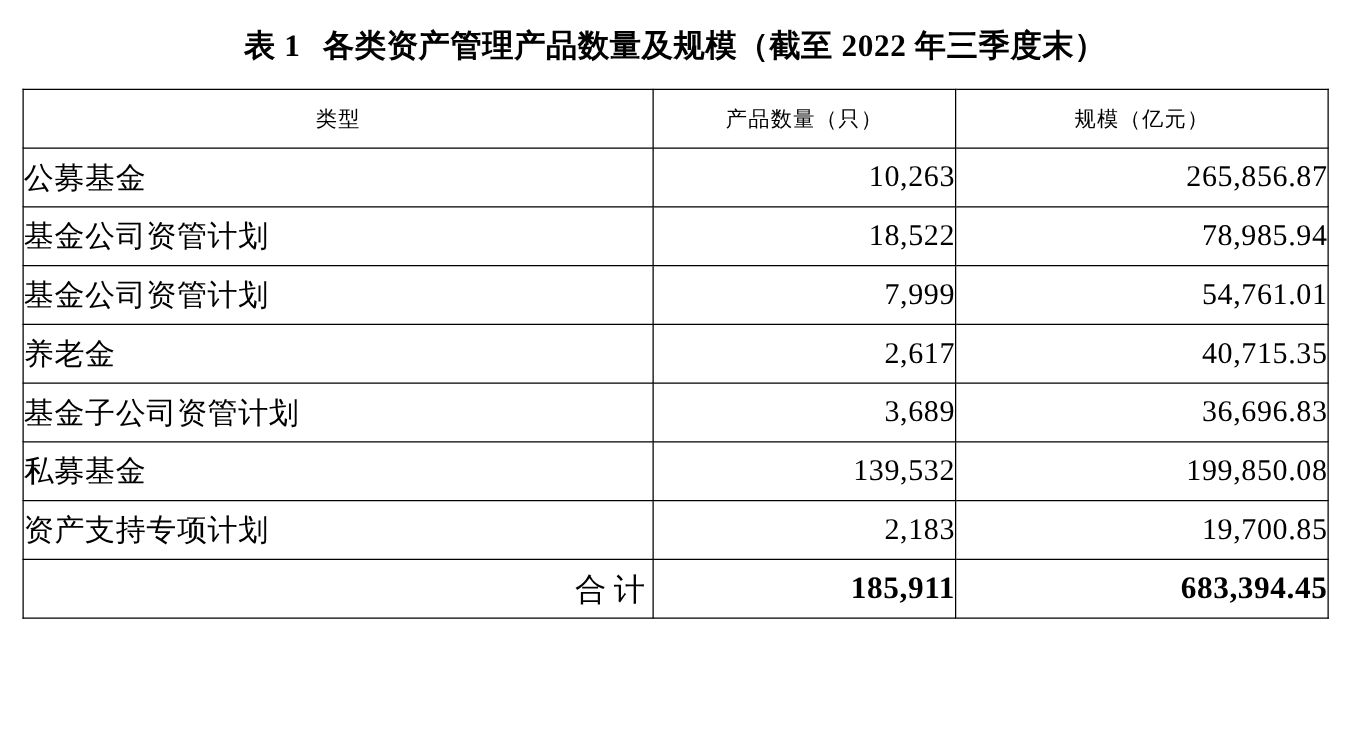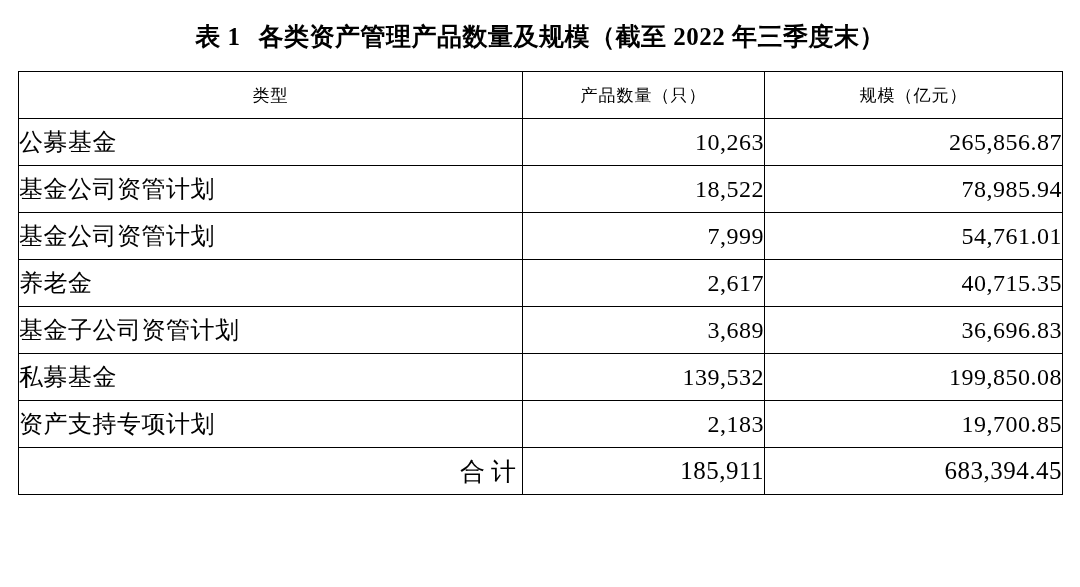--- a/index.html
+++ b/index.html
@@ -70,21 +70,21 @@
   }
   tr.total-row td {
     font-size: 25px;
   }
   tr.total-row .cell-type {
     text-align: right;
     padding-left: 0;
     letter-spacing: 6px;
   }
   tr.total-row .cell-num {
-    font-weight: normal;
+    font-weight: bold;
   }
 </style>
 </head>
 <body>
 
 <div class="page">
 
   <div class="table-caption">
     <span class="cap-label">表 1</span><span>各类资产管理产品数量及规模（截至 2022 年三季度末）</span>
   </div>

